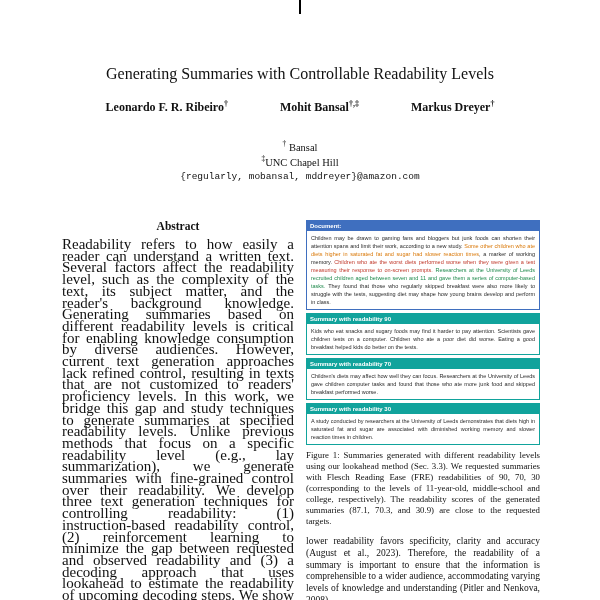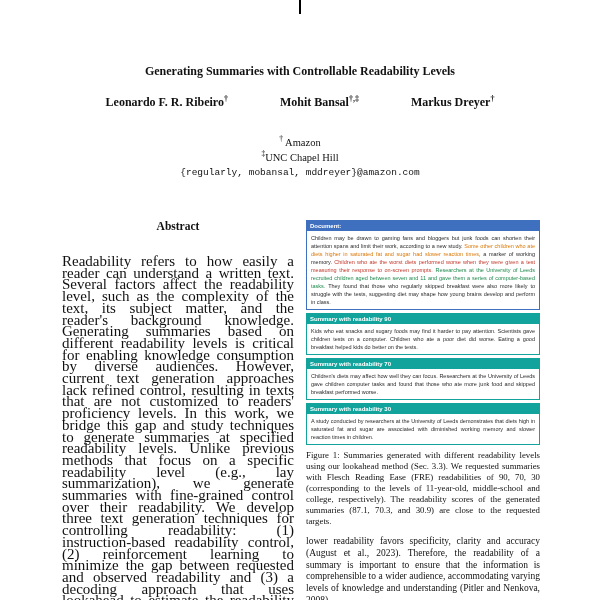--- a/index.html
+++ b/index.html
@@ -1,32 +1,32 @@
 <!DOCTYPE html>
 <html><head>
 <meta charset="utf-8">
 <style>
   html,body{margin:0;padding:0;background:#ffffff;}
   body{width:600px;height:600px;overflow:hidden;font-family:"Liberation Serif",serif;color:#111;}
   .page{position:relative;width:600px;height:600px;background:#fff;}
   .crop-mark{position:absolute;left:299px;top:0;width:2px;height:14px;background:#000;}
 
   .header{position:absolute;top:64px;left:0;right:0;text-align:center;}
-  .title{font-size:12px;font-weight:bold;margin:0 40px 16px 40px;line-height:1.2;}
+  .title{font-size:16px;font-weight:normal;margin:0 40px 16px 40px;line-height:1.2;}
   .authors{display:flex;justify-content:center;gap:52px;font-size:12px;font-weight:bold;margin-bottom:24px;}
   .authors sup{font-weight:bold;font-size:8px;}
   .affil{font-size:10.5px;line-height:1.25;}
   .affil sup{font-size:7.5px;}
   .email{font-family:"Liberation Mono",monospace;font-size:9.5px;margin-top:3px;}
 
   .col{position:absolute;top:220px;}
   .col-left{left:62px;width:232px;height:380px;overflow:hidden;}
   .col-right{left:306px;width:234px;height:380px;}
 
-  .abstract-heading{text-align:center;font-weight:bold;font-size:11.5px;margin:0 0 24px 0;}
+  .abstract-heading{text-align:center;font-weight:bold;font-size:11.5px;margin:0 0 7px 0;}
   .abstract-text{font-size:15px;line-height:11.7px;text-align:justify;margin:0;}
   .section-heading{font-size:11.5px;font-weight:bold;margin-top:21px;}
   .section-heading .sec-num{margin-right:12px;}
 
   .figbox{border:1px solid #11a39c;margin-bottom:3px;font-family:"Liberation Sans",sans-serif;}
   .figbox.doc{border-color:#3f6fbf;}
   .figbox .boxhead{background:#11a39c;color:#fff;font-size:6px;font-weight:bold;padding:2px 3px;}
   .figbox.doc .boxhead{background:#3f6fbf;}
   .figbox .boxbody{font-size:5.5px;line-height:8px;padding:3px 4px;color:#2b2b2b;text-align:justify;}
   .seg-plain{color:#2b2b2b;}
@@ -46,21 +46,21 @@
 
   <div class="header">
     <div class="title">Generating Summaries with Controllable Readability Levels</div>
 
     <div class="authors">
       <span><span>Leonardo F. R. Ribeiro</span><sup>†</sup></span>
       <span><span>Mohit Bansal</span><sup>†,‡</sup></span>
       <span><span>Markus Dreyer</span><sup>†</sup></span>
     </div>
 
-    <div class="affil"><sup>†</sup><span> Amazon</span></div>
+    <div class="affil"><sup>†</sup><span> Bansal</span></div>
     <div class="affil"><sup>‡</sup><span>UNC Chapel Hill</span></div>
     <div class="email">{regularly, mobansal, mddreyer}@amazon.com</div>
   </div>
 
   <div class="col col-left">
     <div class="abstract-heading">Abstract</div>
     <p class="abstract-text">Readability refers to how easily a reader can understand a written text. Several factors affect the readability level, such as the complexity of the text, its subject matter, and the reader's background knowledge. Generating summaries based on different readability levels is critical for enabling knowledge consumption by diverse audiences. However, current text generation approaches lack refined control, resulting in texts that are not customized to readers' proficiency levels. In this work, we bridge this gap and study techniques to generate summaries at specified readability levels. Unlike previous methods that focus on a specific readability level (e.g., lay summarization), we generate summaries with fine-grained control over their readability. We develop three text generation techniques for controlling readability: (1) instruction-based readability control, (2) reinforcement learning to minimize the gap between requested and observed readability and (3) a decoding approach that uses lookahead to estimate the readability of upcoming decoding steps. We show that our generation methods significantly improve readability control on news summarization (CNN/DM dataset), as measured by various readability metrics and human judgement, establishing strong baselines for controllable readability in summarization.¹</p>
     <div class="section-heading">
       <span class="sec-num">1</span><span>Introduction</span>
     </div>

